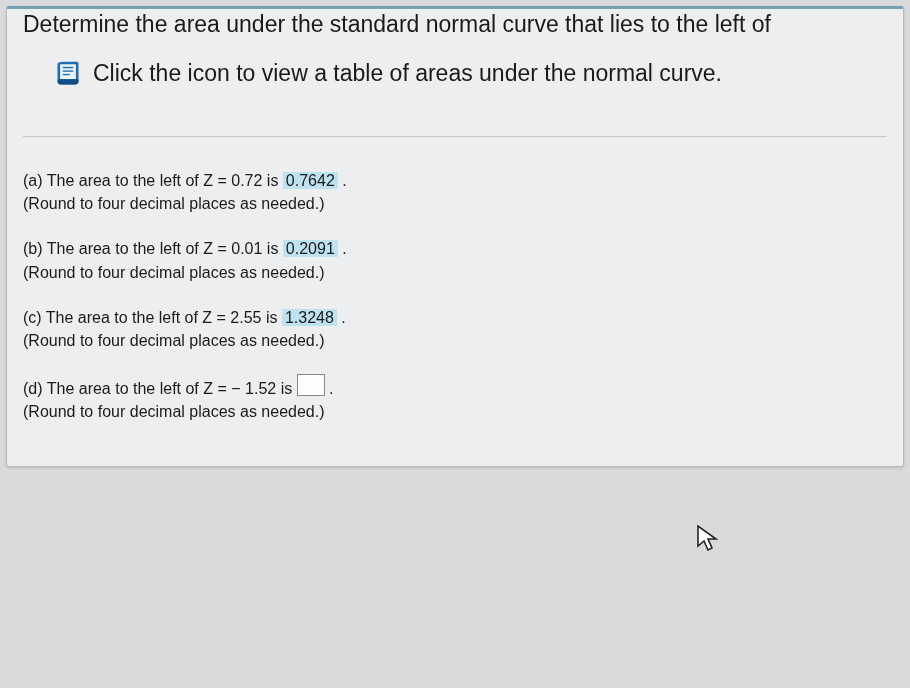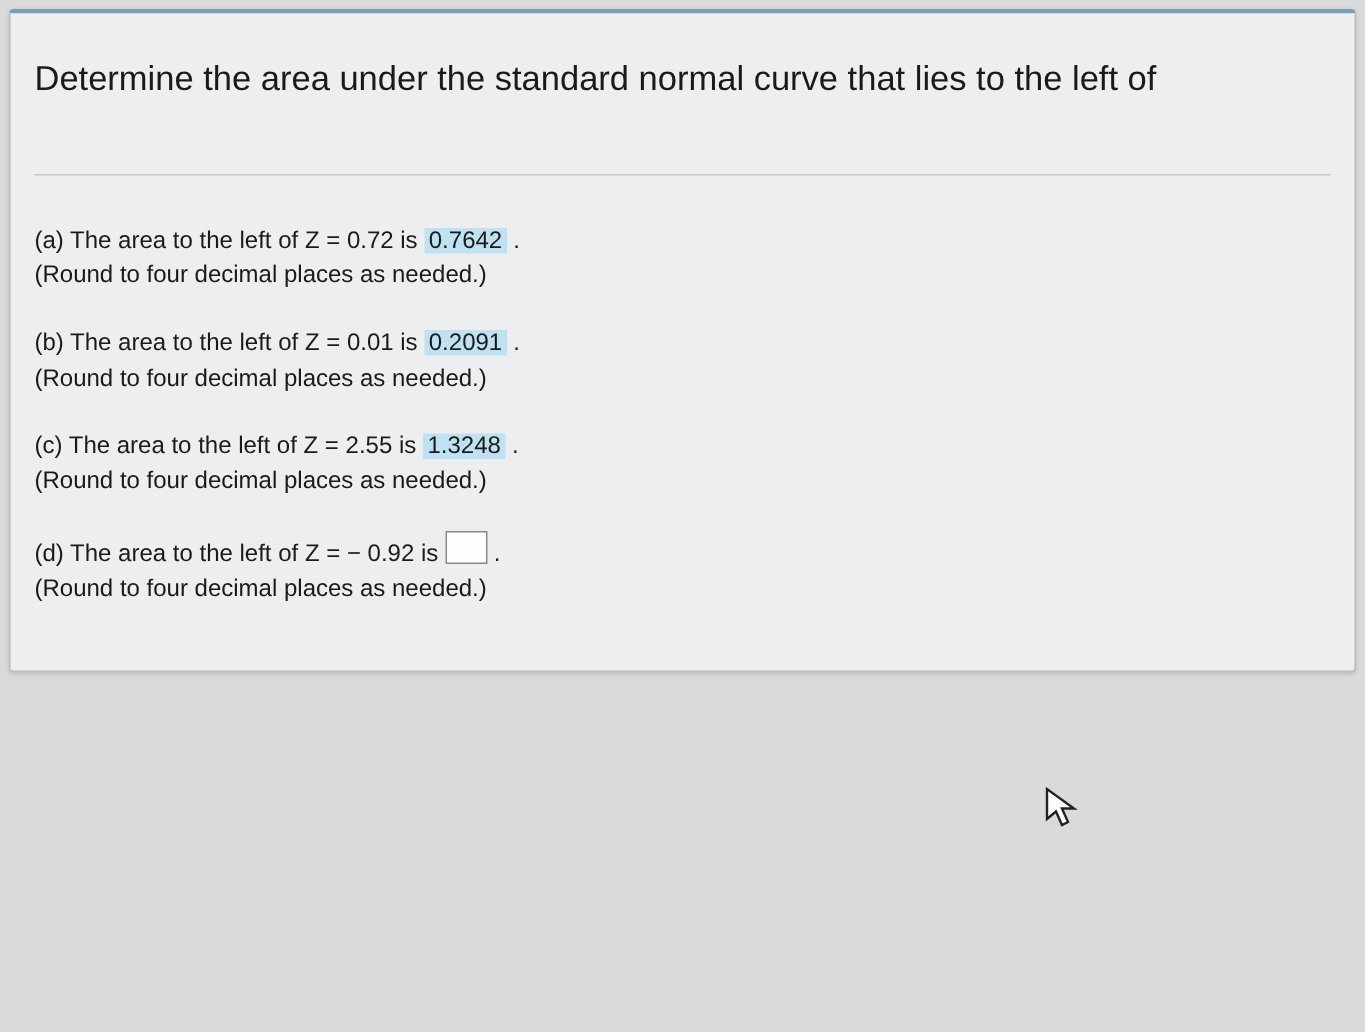--- a/index.html
+++ b/index.html
@@ -10,21 +10,21 @@
     height: 688px;
     overflow: hidden;
     color: #1a1a1a;
   }
   .panel {
     background: #eceeef;
     border: 1px solid #bbb;
     border-top: 3px solid #7aa0b8;
     border-radius: 3px;
     margin: 6px 6px 0 6px;
-    padding: 28px 16px 20px 16px;
+    padding: 0 16px 20px 16px;
     box-shadow: 0 1px 3px rgba(0,0,0,0.15);
   }
   .question-text {
     font-size: 23px;
     line-height: 1.35;
     margin-bottom: 18px;
   }
   .icon-row {
     display: flex;
     align-items: center;
@@ -73,40 +73,53 @@
 </style>
 </head>
 <body>
 
 <div class="panel">
 
   <div class="question-text">
     <span>Determine the area under the standard normal curve that lies to the left of</span><br>
   </div>
 
+  <div class="icon-row">
+    <span class="book-icon-wrap">
+      <svg width="28" height="28" viewBox="0 0 32 32">
+        <path d="M4 6 C4 4 6 3 10 3 L26 3 C28 3 28 5 28 6 L28 26 C28 28 26 29 24 29 L8 29 C5 29 4 27 4 25 Z" fill="#1c6fb5"></path>
+        <path d="M7 6 L25 6 L25 23 L7 23 Z" fill="#e9f3fa"></path>
+        <rect x="10" y="9" width="12" height="1.6" fill="#1c6fb5"></rect>
+        <rect x="10" y="13" width="12" height="1.6" fill="#1c6fb5"></rect>
+        <rect x="10" y="17" width="8" height="1.6" fill="#1c6fb5"></rect>
+        <path d="M4 25 C4 23 6 23 8 23 L28 23 L28 26 C28 28 26 29 24 29 L8 29 C5 29 4 27 4 25 Z" fill="#0e4f85"></path>
+      </svg>
+    </span>
+    <span class="icon-label">Click the icon to view a table of areas under the normal curve.</span>
+  </div>
 
   <hr class="divider">
 
   <div class="answer-block">
     <span>(a) The area to the left of Z = 0.72 is </span><span class="filled">0.7642</span><span> .</span><br>
     <span>(Round to four decimal places as needed.)</span>
   </div>
 
   <div class="answer-block">
     <span>(b) The area to the left of Z = 0.01 is </span><span class="filled">0.2091</span><span> .</span><br>
     <span>(Round to four decimal places as needed.)</span>
   </div>
 
   <div class="answer-block">
     <span>(c) The area to the left of Z = 2.55 is </span><span class="filled">1.3248</span><span> .</span><br>
     <span>(Round to four decimal places as needed.)</span>
   </div>
 
   <div class="answer-block">
-    <span>(d) The area to the left of Z = − 0.92 is </span><span class="blank-box"></span><span> .</span><br>
+    <span>(d) The area to the left of Z = − 1.52 is </span><span class="blank-box"></span><span> .</span><br>
     <span>(Round to four decimal places as needed.)</span>
   </div>
 
 </div>
 
 <svg class="cursor" width="26" height="30" viewBox="0 0 26 30">
   <path d="M2 2 L2 22 L8 17 L12 26 L16 24 L12 15 L20 15 Z" fill="#ffffff" stroke="#222" stroke-width="1.6"></path>
 </svg>
 
 </body></html>

